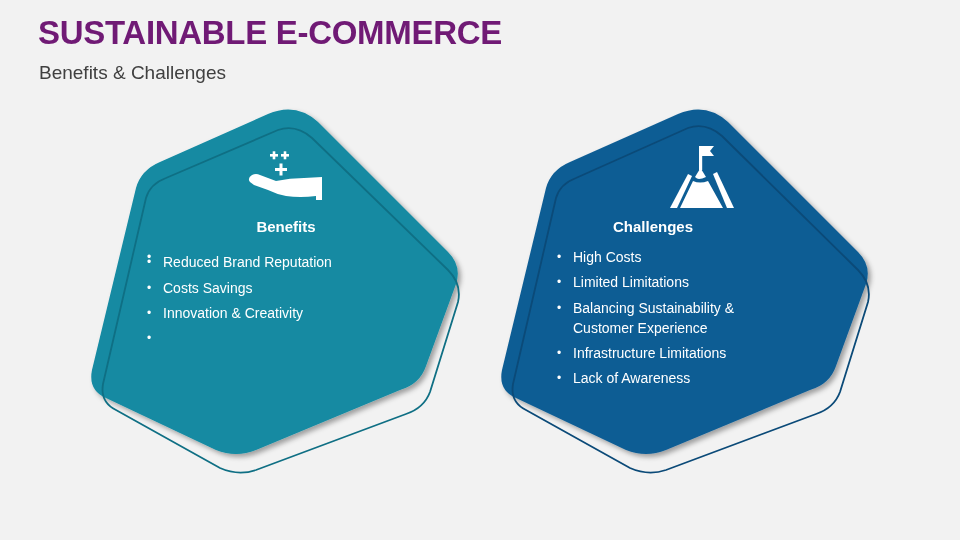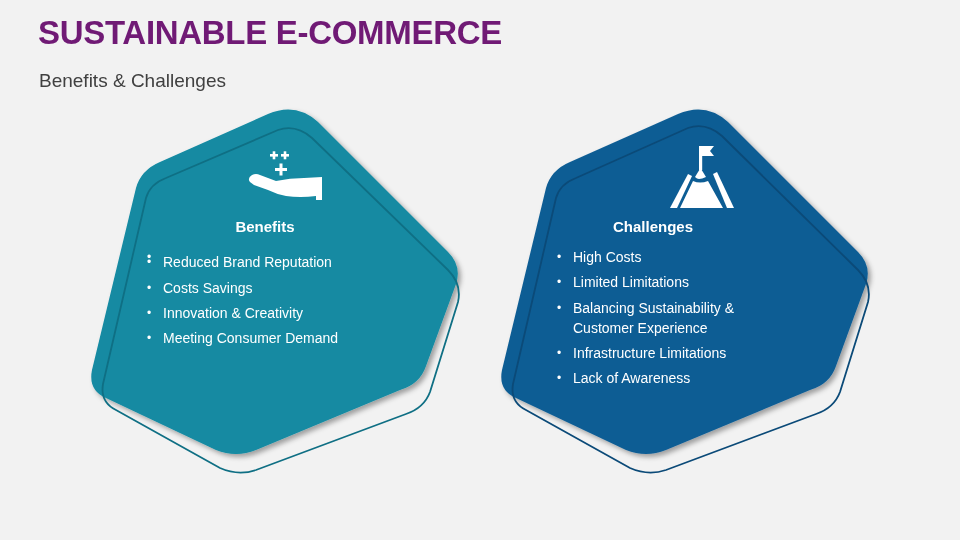--- a/index.html
+++ b/index.html
@@ -27,21 +27,20 @@
       letter-spacing: -0.3px;
       white-space: nowrap;
     }
     .subtitle {
       position: absolute;
       left: 39px;
       top: 62px;
       font-size: 19px;
       color: #404040;
       white-space: nowrap;
-      margin-top: 8px;
     }
     .shape-svg {
       position: absolute;
       left: 0;
       top: 0;
       width: 960px;
       height: 540px;
     }
     .card {
       position: absolute;
@@ -174,27 +173,27 @@
              Q 44 30 58 30
              L 76 29
              L 76 52
              L 70 52
              L 70 48
              Q 54 50 40 48
              Q 30 46 22 42
              L 8 37 Z"></path>
       </svg>
     </div>
-    <div class="heading" style="left:215px;top:218px;width:100px;">Benefits</div>
+    <div class="heading" style="left:236px;top:218px;width:100px;">Benefits</div>
     <ul style="left:146px;top:247px;">
       <li><span class="bullet">•</span></li>
       <li><span class="bullet">•</span><span>Reduced Brand Reputation</span></li>
       <li><span class="bullet">•</span><span>Costs Savings</span></li>
       <li><span class="bullet">•</span><span>Innovation &amp; Creativity</span></li>
-      <li><span class="bullet">•</span><span>Meeting Consumer Demand</span></li>
+      <li><span class="bullet">•</span></li>
     </ul>
   </div>
 
   <div class="card" style="left:0;top:0;">
     <div class="icon-wrap" style="left:668px;top:144px;">
       <svg width="70" height="66" viewBox="0 0 70 66">
         <g fill="#ffffff">
 
           <rect x="31" y="2" width="3.2" height="24"></rect>
           <path d="M 34 2 L 46 2 L 42 7 L 46 12 L 34 12 Z"></path>

